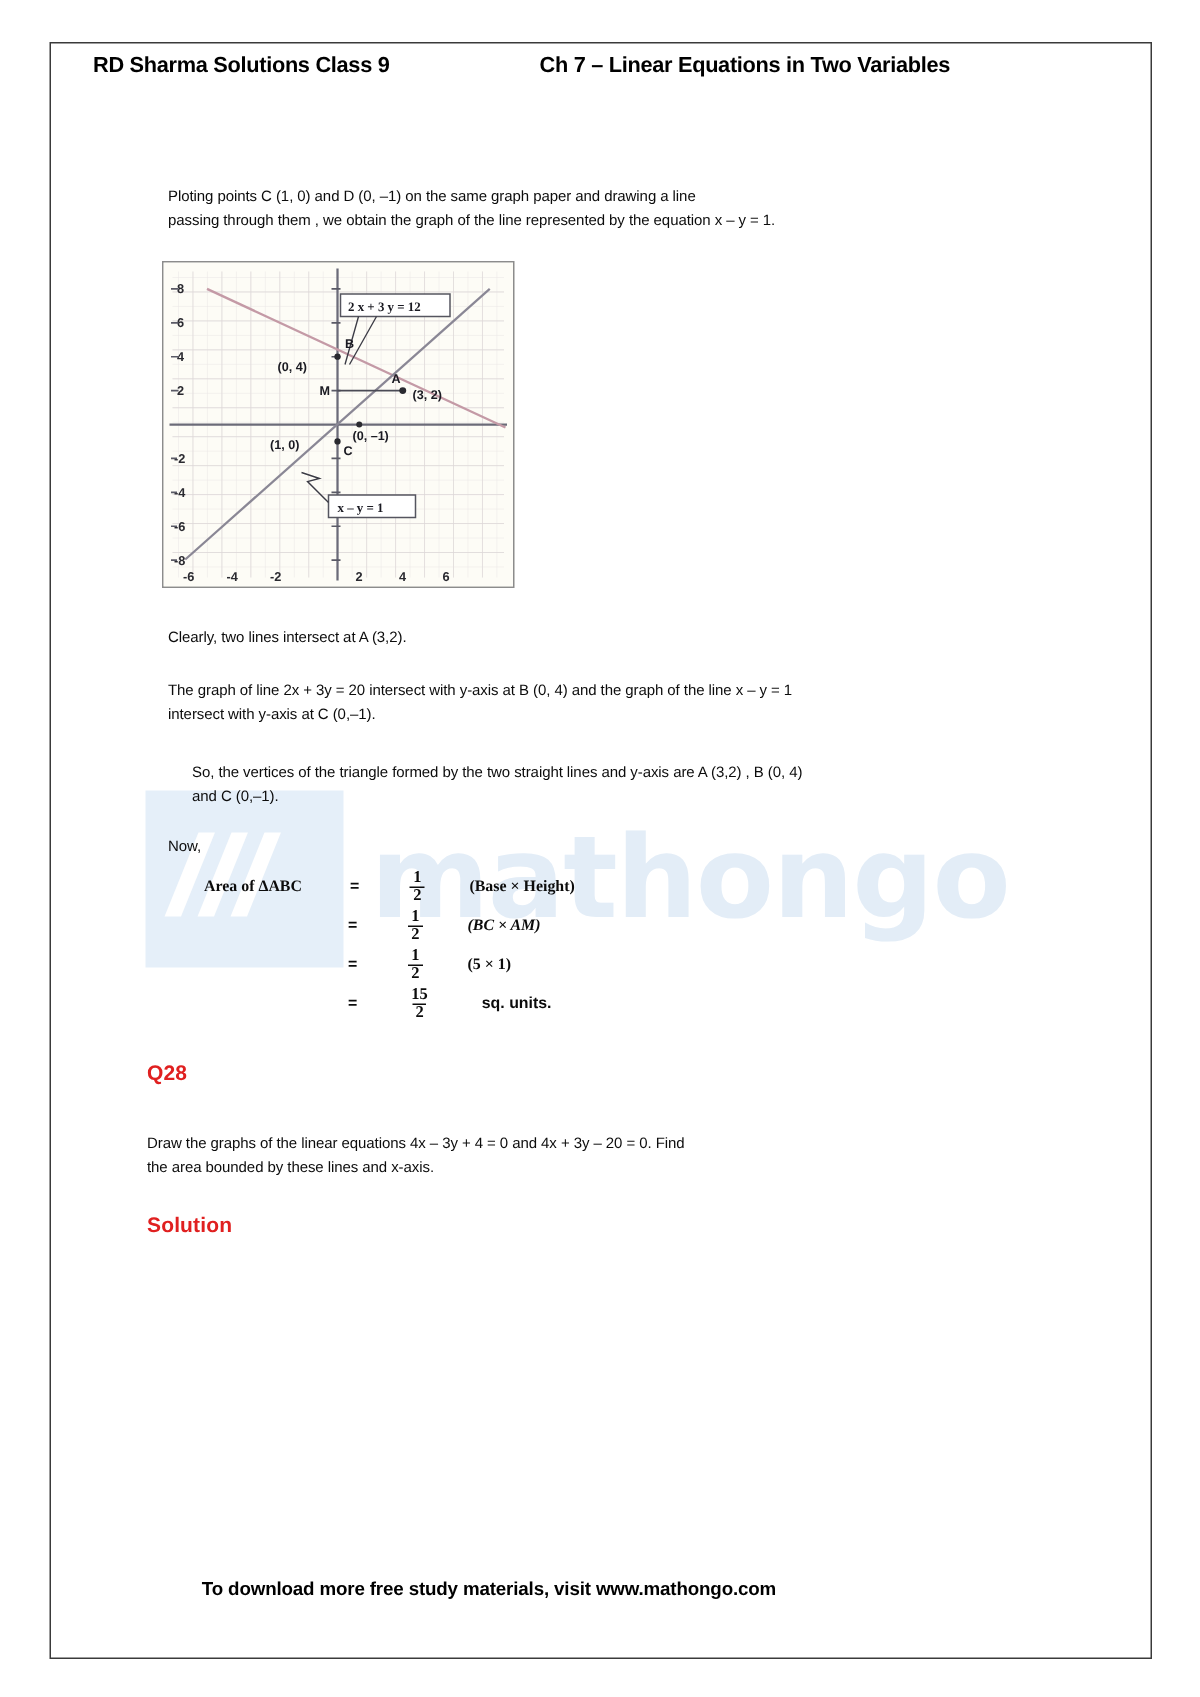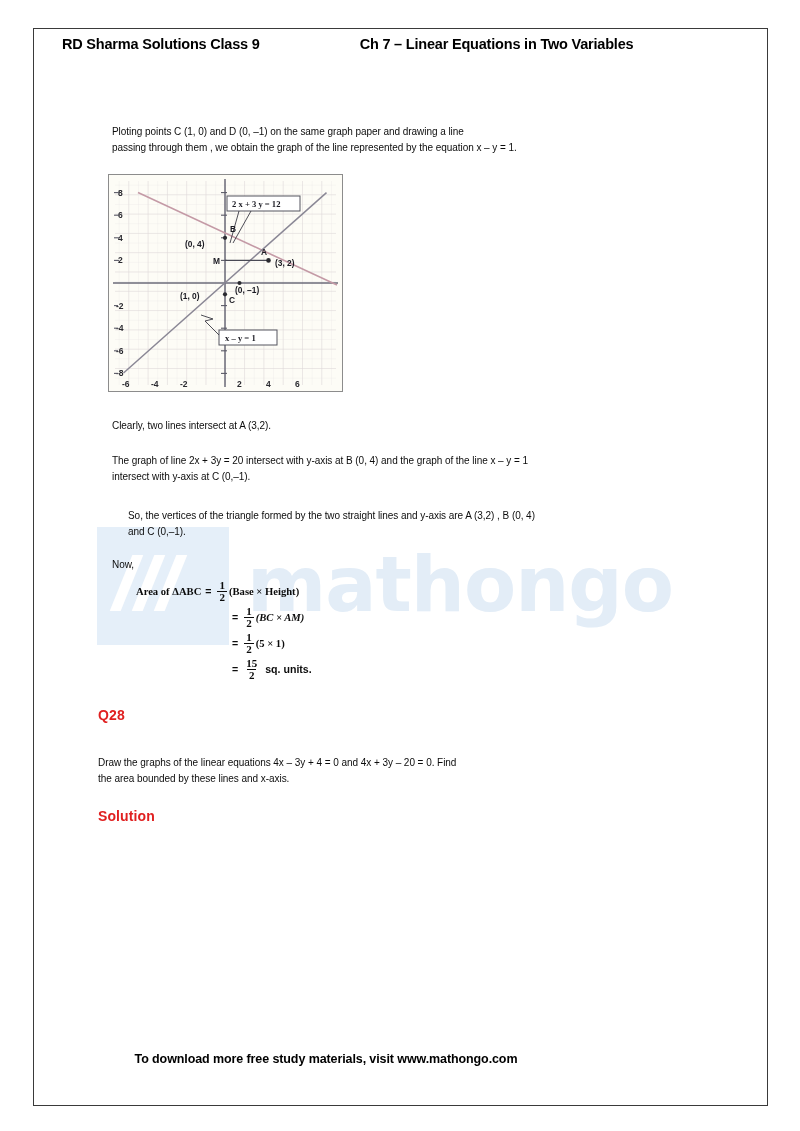--- a/index.html
+++ b/index.html
@@ -136,20 +136,21 @@
     z-index: 3;
     font-size: 10.6px;
     font-weight: bold;
     color: #0c0c0c;
   }
   .eqrow {
     display: flex;
     align-items: center;
     height: 26px;
     white-space: nowrap;
+    gap: 28px;
   }
   .eqlabel {
     font-family: "Liberation Serif", serif;
     font-weight: bold;
   }
   .frac {
     display: inline-flex;
     flex-direction: column;
     align-items: center;
     vertical-align: middle;

